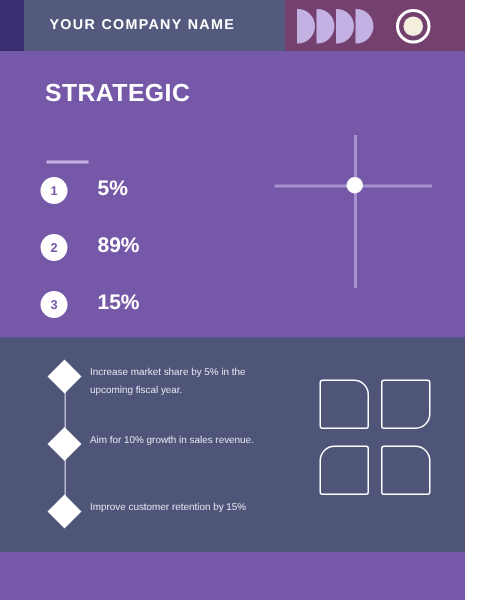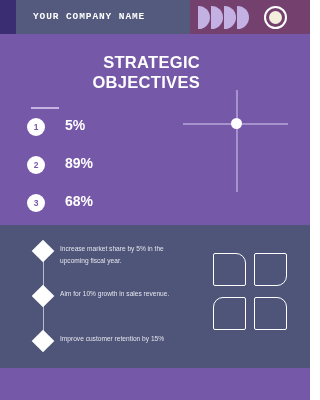--- a/index.html
+++ b/index.html
@@ -56,21 +56,20 @@
   }
   .company-name {
     position: absolute;
     left: 33px;
     top: 11px;
     font-size: 9.5px;
     font-weight: bold;
     letter-spacing: 0.9px;
     color: #ffffff;
     white-space: nowrap;
-    font-family: Liberation Mono, monospace;
   }
   .hdr-dshapes {
     position: absolute;
     left: 198px;
     top: 6px;
     width: 56px;
     height: 23px;
   }
   .dshape {
     position: absolute;
@@ -118,21 +117,20 @@
   .title {
     position: absolute;
     left: 30px;
     top: 18px;
     width: 170px;
     color: #ffffff;
     font-size: 16.5px;
     font-weight: bold;
     letter-spacing: 0.3px;
     line-height: 20px;
-    text-align: right;
   }
   .title-rule {
     position: absolute;
     left: 31px;
     top: 73px;
     width: 28px;
     height: 1.5px;
     background: #c6b3e2;
   }
 
@@ -304,36 +302,35 @@
 
     <div class="hdr-ring">
       <div class="hdr-ring-inner"></div>
     </div>
   </div>
 
   <div class="main-purple">
 
     <div class="title">
       <div>STRATEGIC</div>
-      <div>OBJECTIVES</div>
     </div>
     <div class="title-rule"></div>
 
     <div class="objective-list">
       <div class="objective-row">
         <div class="obj-badge">1</div>
         <div class="obj-value">5%</div>
       </div>
       <div class="objective-row">
         <div class="obj-badge">2</div>
         <div class="obj-value">89%</div>
       </div>
       <div class="objective-row">
         <div class="obj-badge">3</div>
-        <div class="obj-value">68%</div>
+        <div class="obj-value">15%</div>
       </div>
     </div>
 
     <div class="crosshair">
       <div class="ch-v"></div>
       <div class="ch-h"></div>
       <div class="ch-dot"></div>
     </div>
   </div>
 

